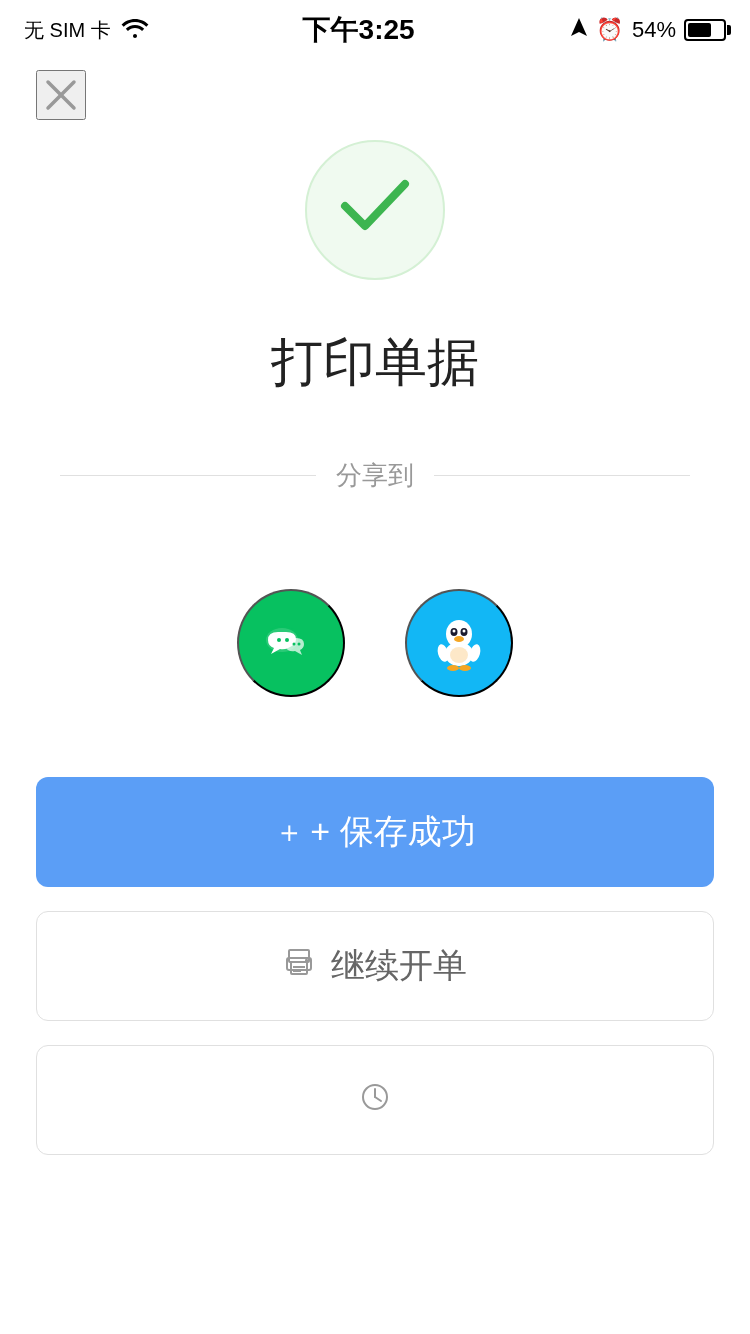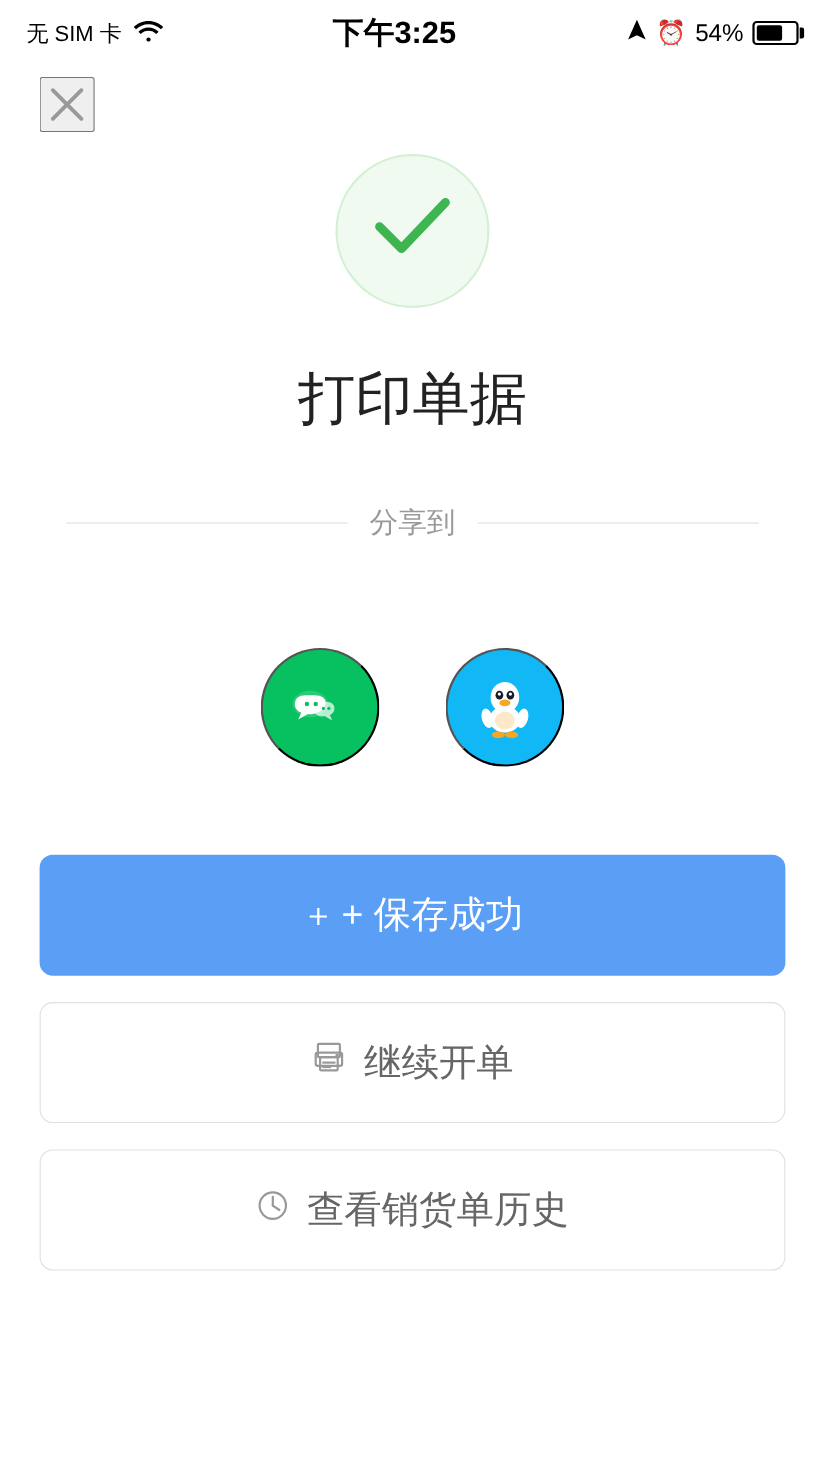--- a/index.html
+++ b/index.html
@@ -374,18 +374,17 @@
     </button>
 
     <button class="btn-secondary">
       <span class="btn-icon">
         <svg width="30" height="30" viewBox="0 0 30 30" fill="none">
           <circle cx="15" cy="15" r="12" stroke="#999" stroke-width="2"></circle>
           <line x1="15" y1="7" x2="15" y2="15" stroke="#999" stroke-width="2" stroke-linecap="round"></line>
           <line x1="15" y1="15" x2="21" y2="19" stroke="#999" stroke-width="2" stroke-linecap="round"></line>
         </svg>
       </span>
-      <span>查看销货单历史</span>
     </button>
 
   </div>
 
 </div>
 
 </body></html>

